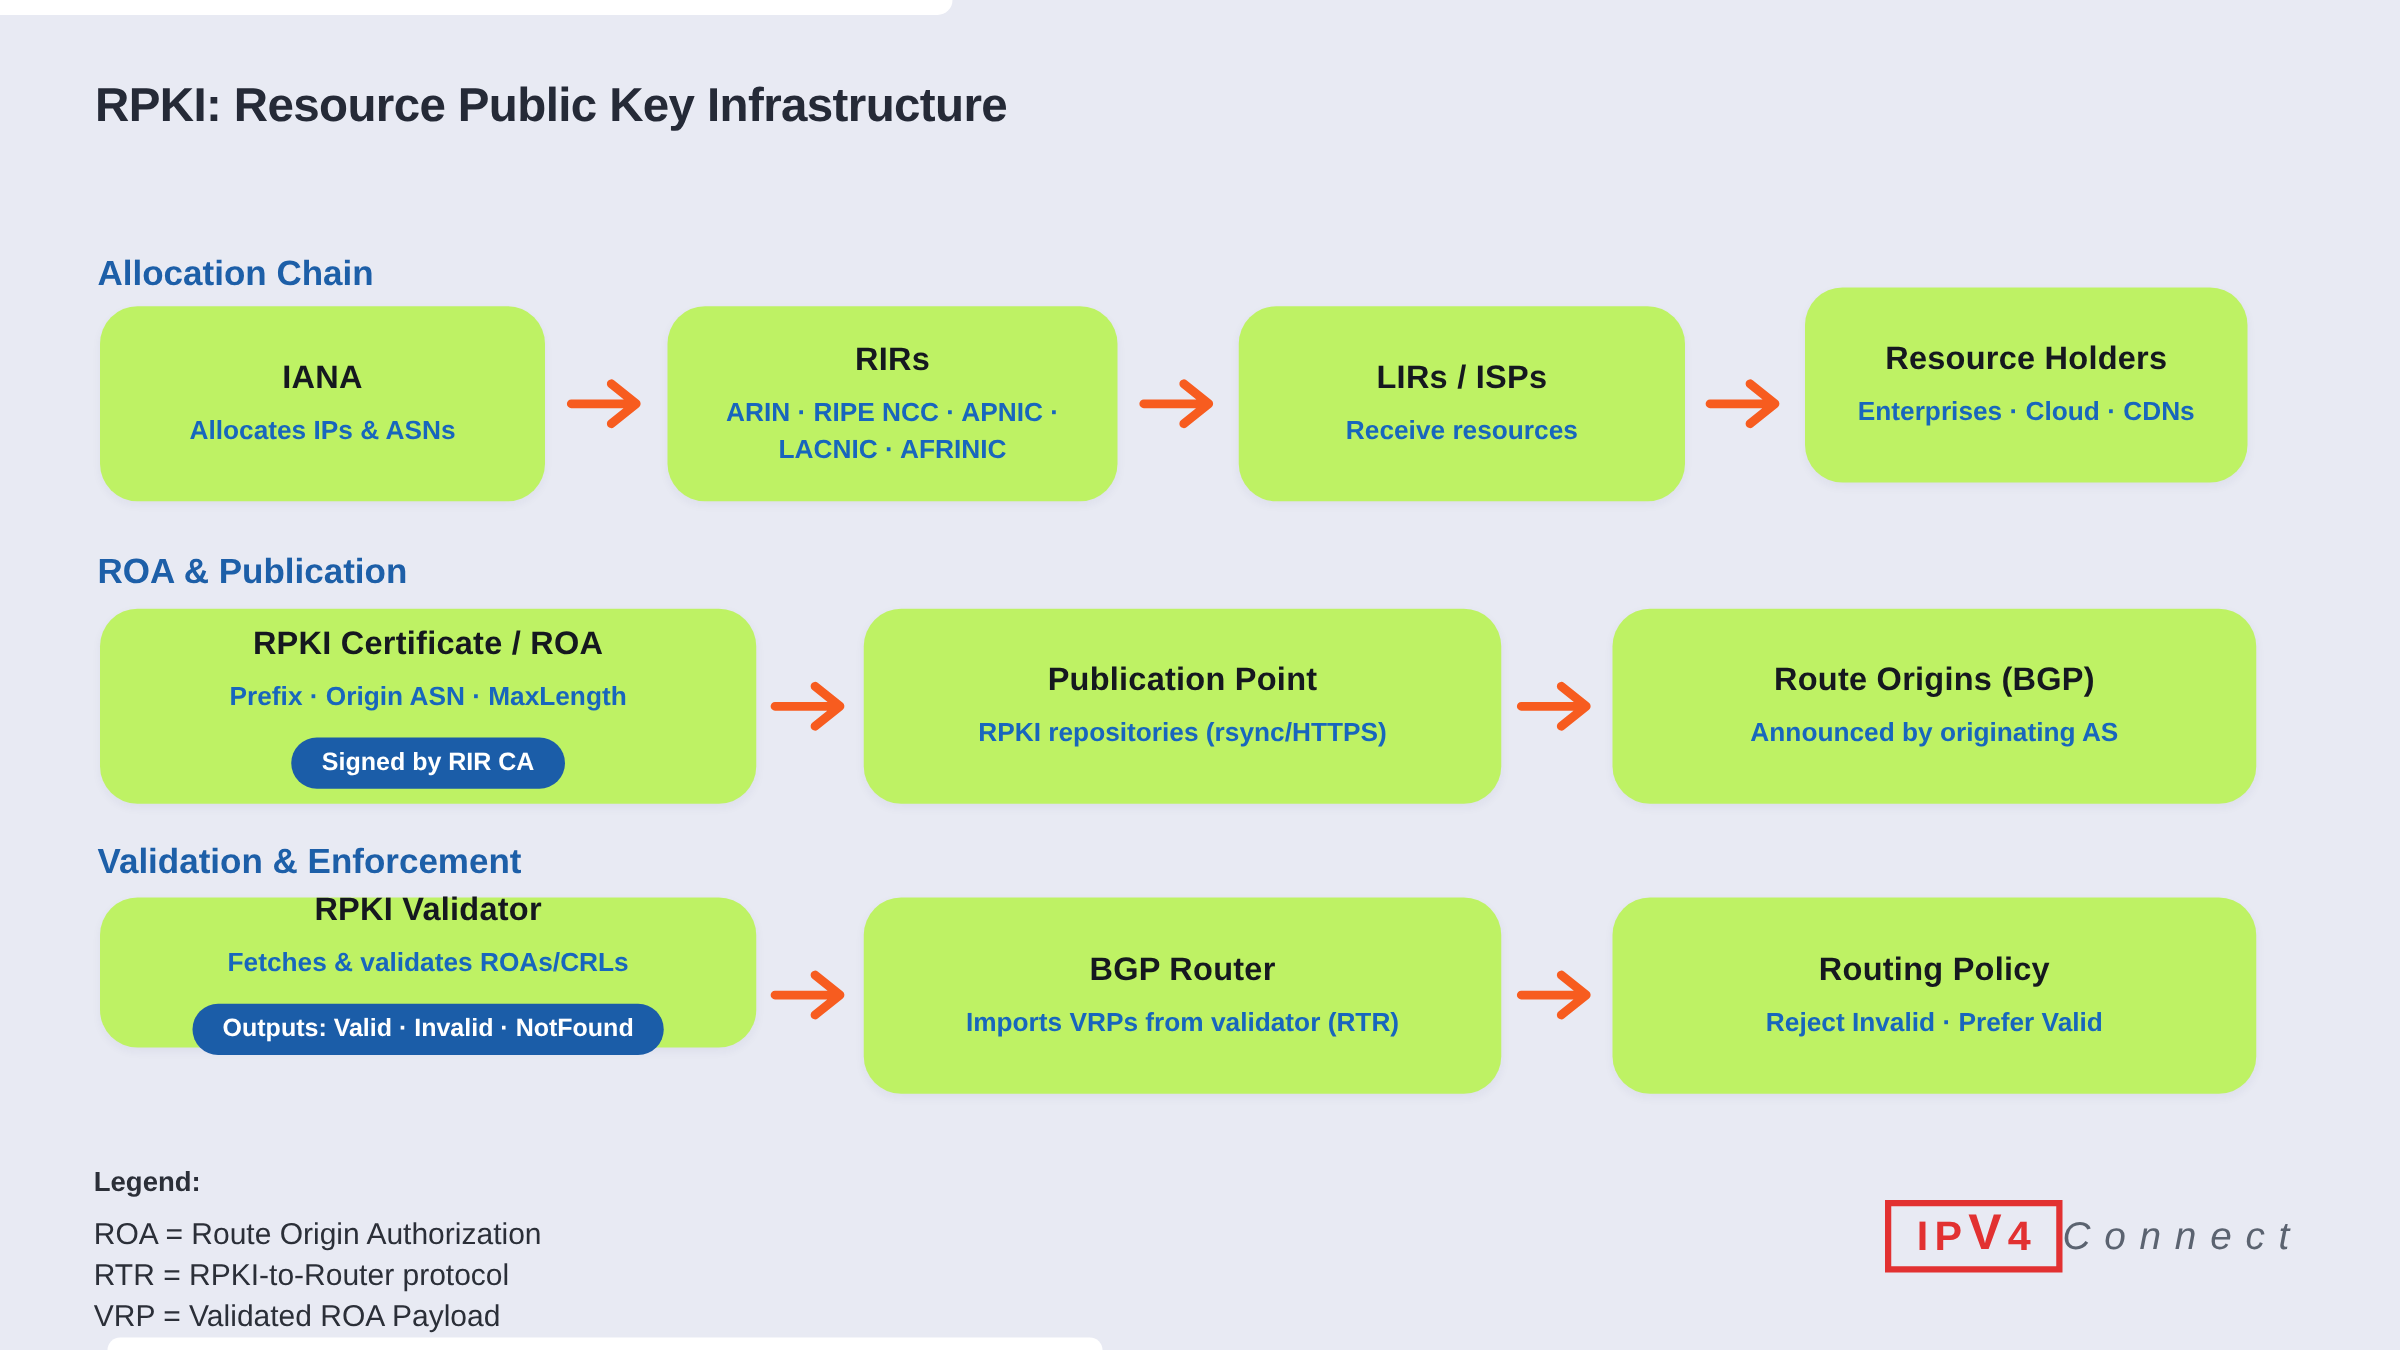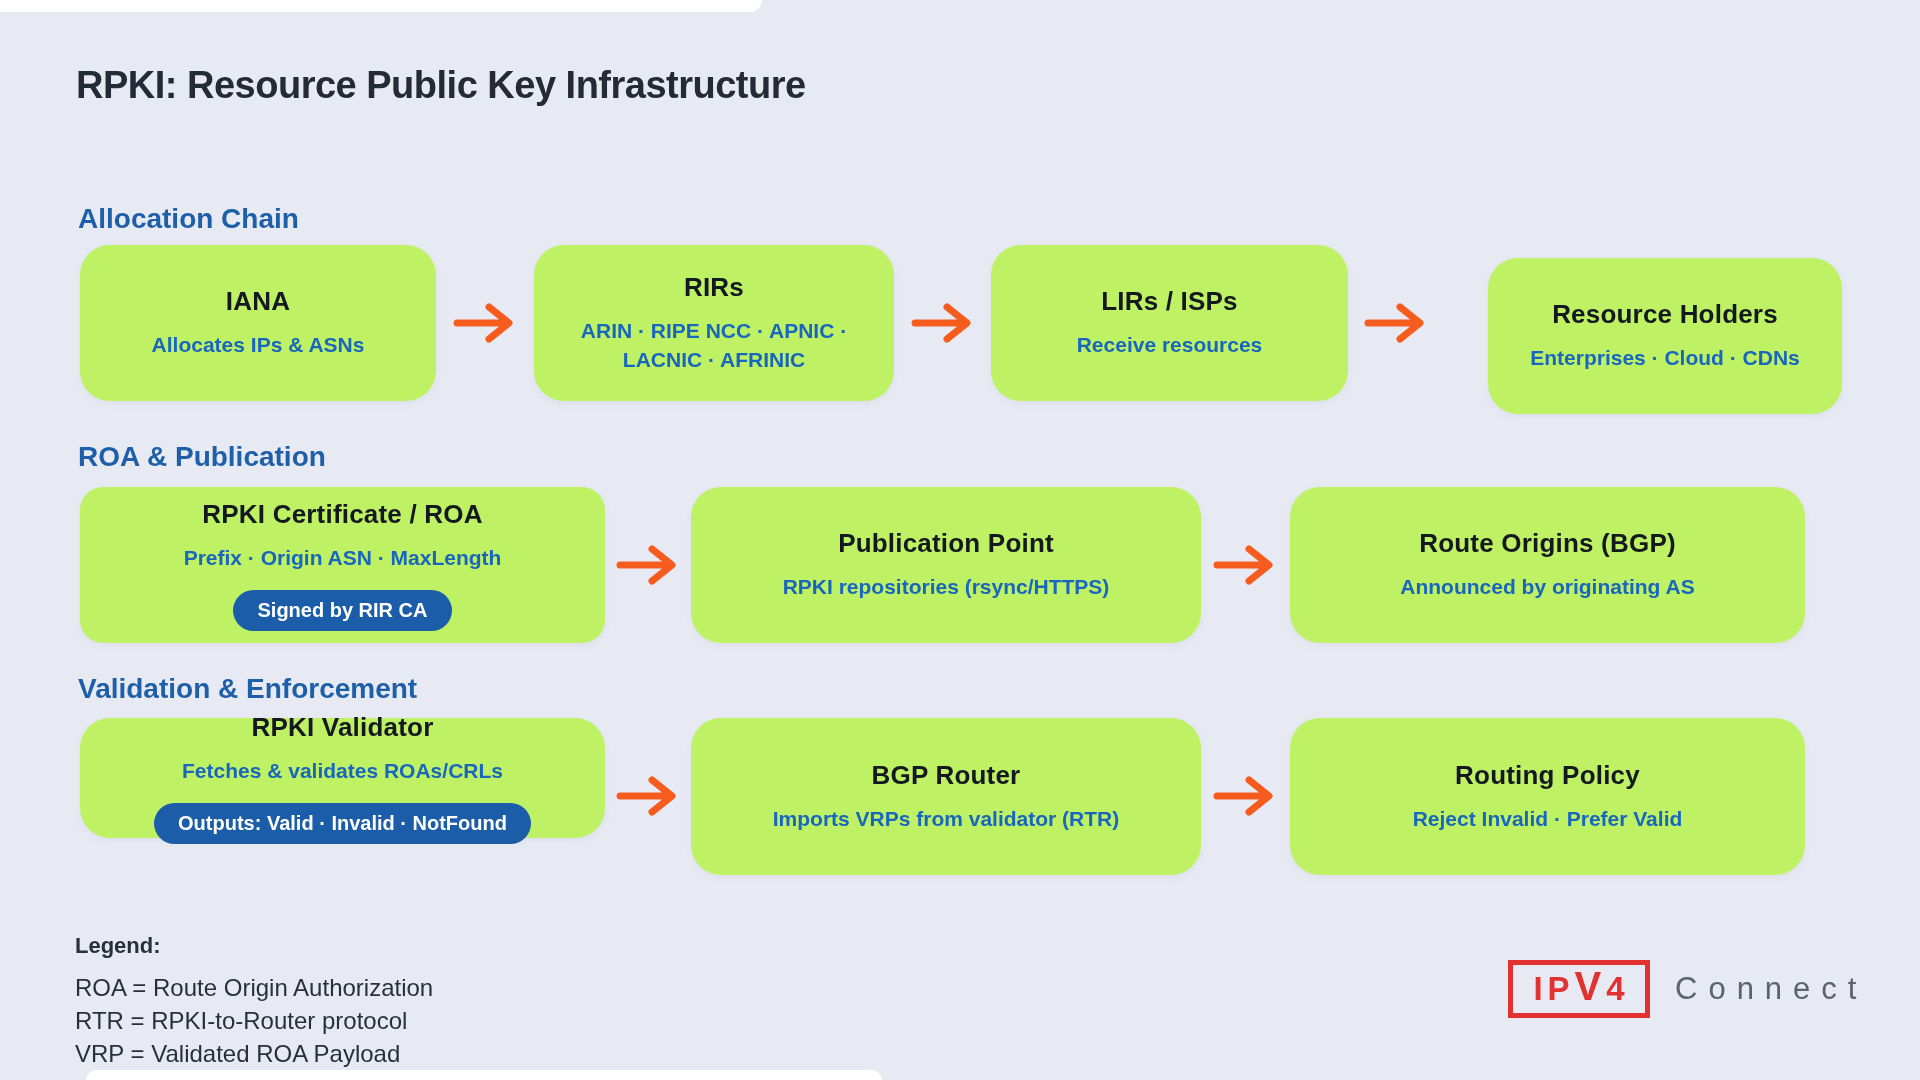--- a/index.html
+++ b/index.html
@@ -60,22 +60,22 @@
 
   .logo { position: absolute; left: 1508px; top: 960px; display: flex; align-items: center; }
   .logo-box {
     border: 5px solid #e23131; width: 142px; height: 58px;
     display: flex; align-items: center; justify-content: center;
     color: #e23131; font-weight: 700; font-size: 33px; letter-spacing: 5px;
     padding-left: 5px;
   }
   .logo-box .v { font-size: 40px; position: relative; top: -3px; }
   .logo-suffix {
-    margin-left: 25px;
-    color: #5b6370; font-size: 31px; font-weight: 400; letter-spacing: 11px;
+    margin-left: 0;
+    color: #5b6370; font-size: 31px; font-weight: 400; letter-spacing: 11px; font-style: italic;
   }
 </style>
 </head>
 <body>
 
 <div class="canvas">
 
   <div class="edge-strip top"></div>
   <div class="edge-strip bottom"></div>
 
@@ -88,38 +88,38 @@
     <div class="box-subtitle">Allocates IPs &amp; ASNs</div>
   </div>
   <div class="box" style="left:534px; top:245px; width:360px; height:156px;">
     <div class="box-title">RIRs</div>
     <div class="box-subtitle">ARIN · RIPE NCC · APNIC · LACNIC · AFRINIC</div>
   </div>
   <div class="box" style="left:991px; top:245px; width:357px; height:156px;">
     <div class="box-title">LIRs / ISPs</div>
     <div class="box-subtitle">Receive resources</div>
   </div>
-  <div class="box" style="left:1444px; top:258px; width:354px; height:156px;margin-left:44px;">
+  <div class="box" style="left:1444px; top:230px; width:354px; height:156px;">
     <div class="box-title">Resource Holders</div>
     <div class="box-subtitle">Enterprises · Cloud · CDNs</div>
   </div>
 
   <svg class="arrow" style="left:453px; top:301px;" viewBox="0 0 64 44">
     <path d="M4 22 H54 M36 6 L56 22 L36 38" stroke="#f75c1f" stroke-width="7" fill="none" stroke-linecap="round" stroke-linejoin="round"></path>
   </svg>
   <svg class="arrow" style="left:911px; top:301px;" viewBox="0 0 64 44">
     <path d="M4 22 H54 M36 6 L56 22 L36 38" stroke="#f75c1f" stroke-width="7" fill="none" stroke-linecap="round" stroke-linejoin="round"></path>
   </svg>
   <svg class="arrow" style="left:1364px; top:301px;" viewBox="0 0 64 44">
     <path d="M4 22 H54 M36 6 L56 22 L36 38" stroke="#f75c1f" stroke-width="7" fill="none" stroke-linecap="round" stroke-linejoin="round"></path>
   </svg>
 
   <h2 class="section-heading" style="top:441px;">ROA &amp; Publication</h2>
 
-  <div class="box" style="left:80px; top:487px; width:525px; height:156px;border-radius:23px;">
+  <div class="box" style="left:80px; top:487px; width:525px; height:156px;">
     <div class="box-title">RPKI Certificate / ROA</div>
     <div class="box-subtitle">Prefix · Origin ASN · MaxLength</div>
     <div class="badge">Signed by RIR CA</div>
   </div>
   <div class="box" style="left:691px; top:487px; width:510px; height:156px;">
     <div class="box-title">Publication Point</div>
     <div class="box-subtitle">RPKI repositories (rsync/HTTPS)</div>
   </div>
   <div class="box" style="left:1290px; top:487px; width:515px; height:156px;">
     <div class="box-title">Route Origins (BGP)</div>

